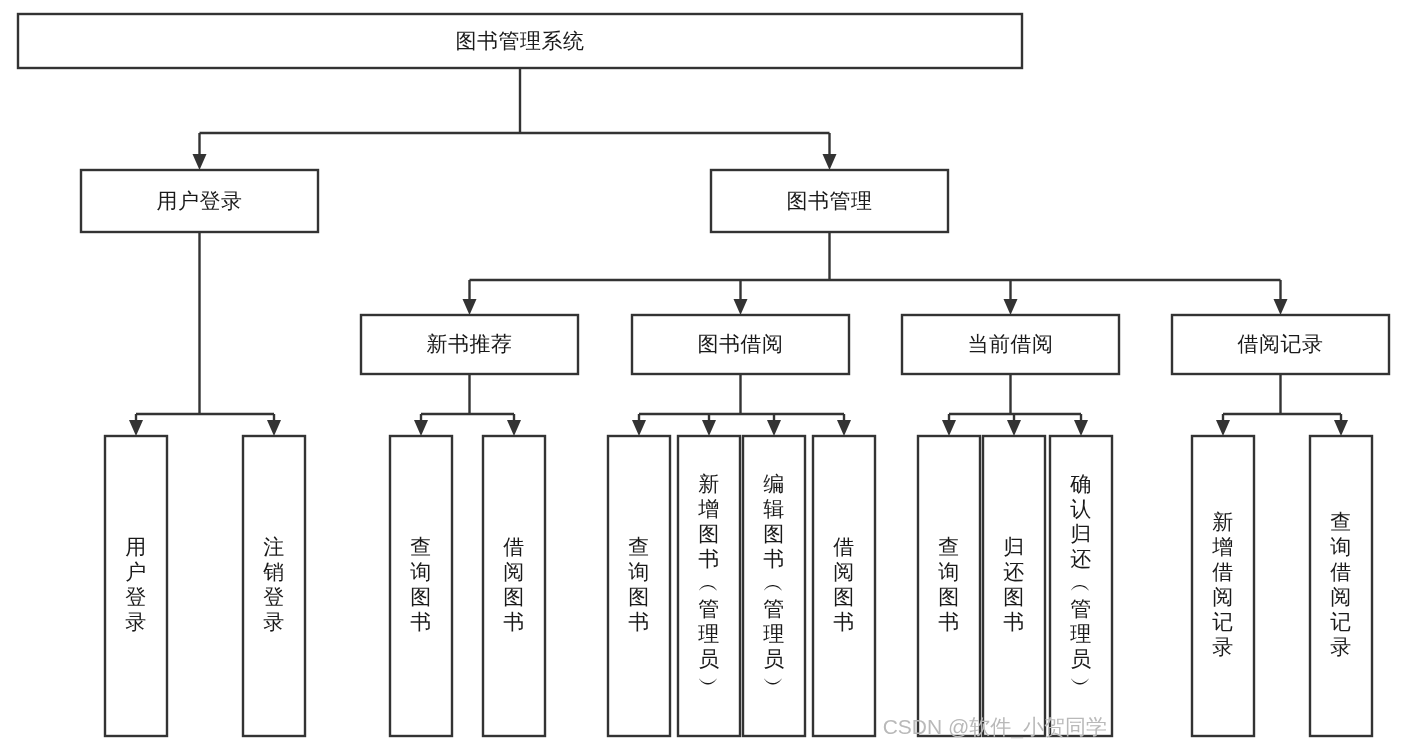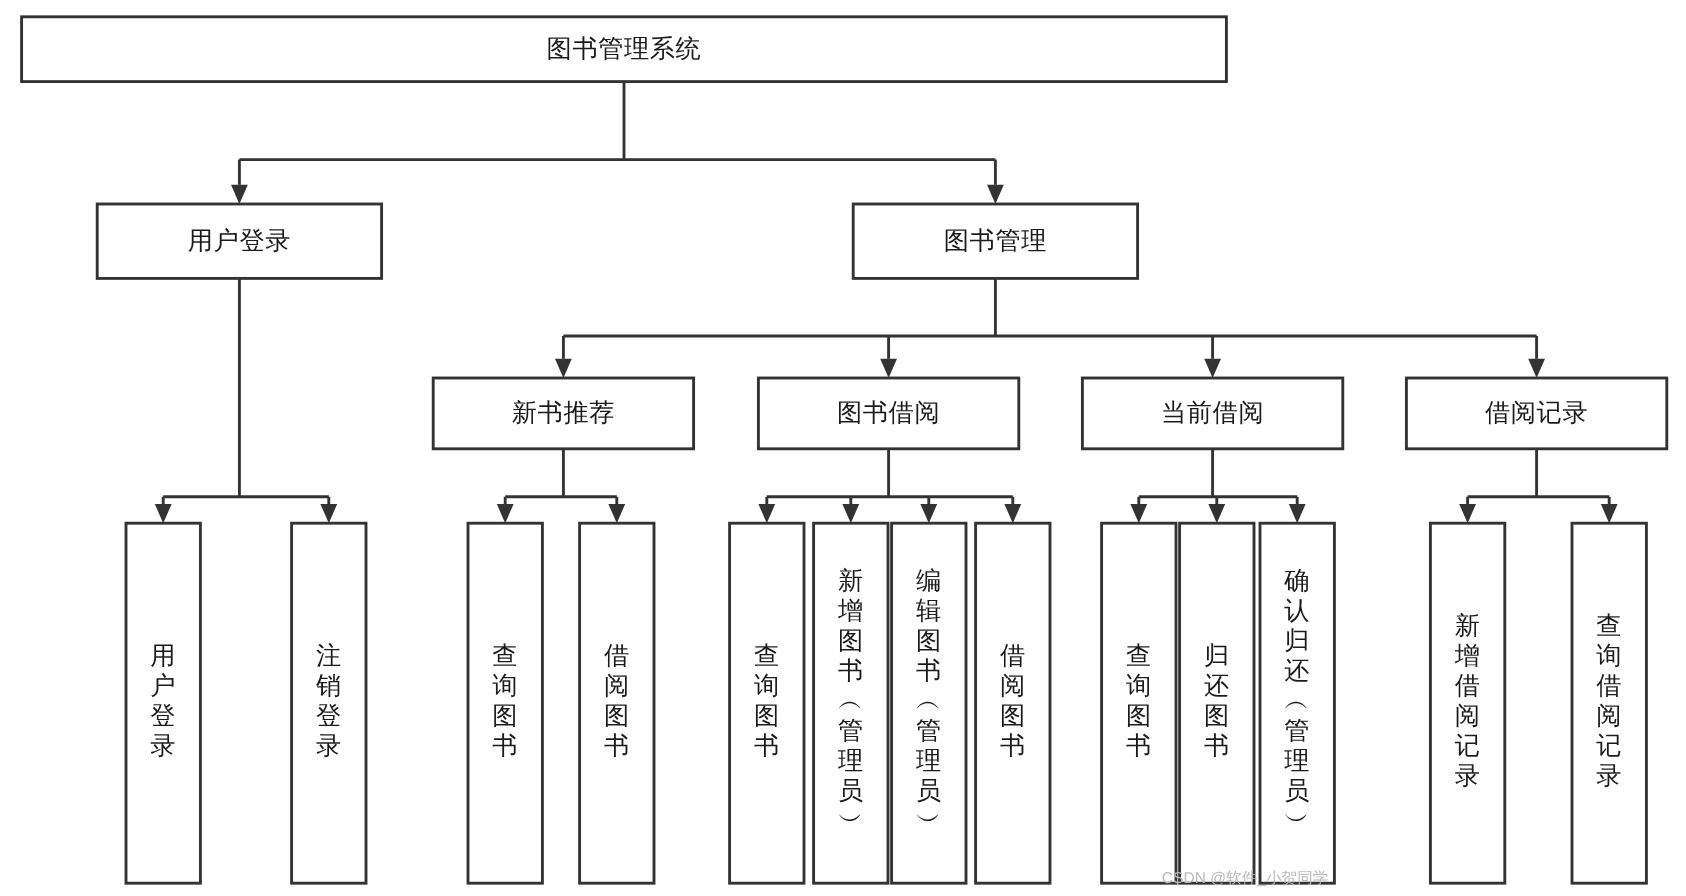--- a/index.html
+++ b/index.html
@@ -55,21 +55,21 @@
   }
   .arrow-head {
     fill: #333333;
     stroke: none;
   }
   .watermark {
     position: absolute;
     right: 10px;
     bottom: 6px;
     font-family: "Liberation Sans", "DejaVu Sans", sans-serif;
-    font-size: 13px;
+    font-size: 21px;
     color: #b9b9b9;
     white-space: nowrap;
     user-select: none;
     pointer-events: none;
   }
 </style>
 </head>
 <body>
 
 <div id="diagram-root">

